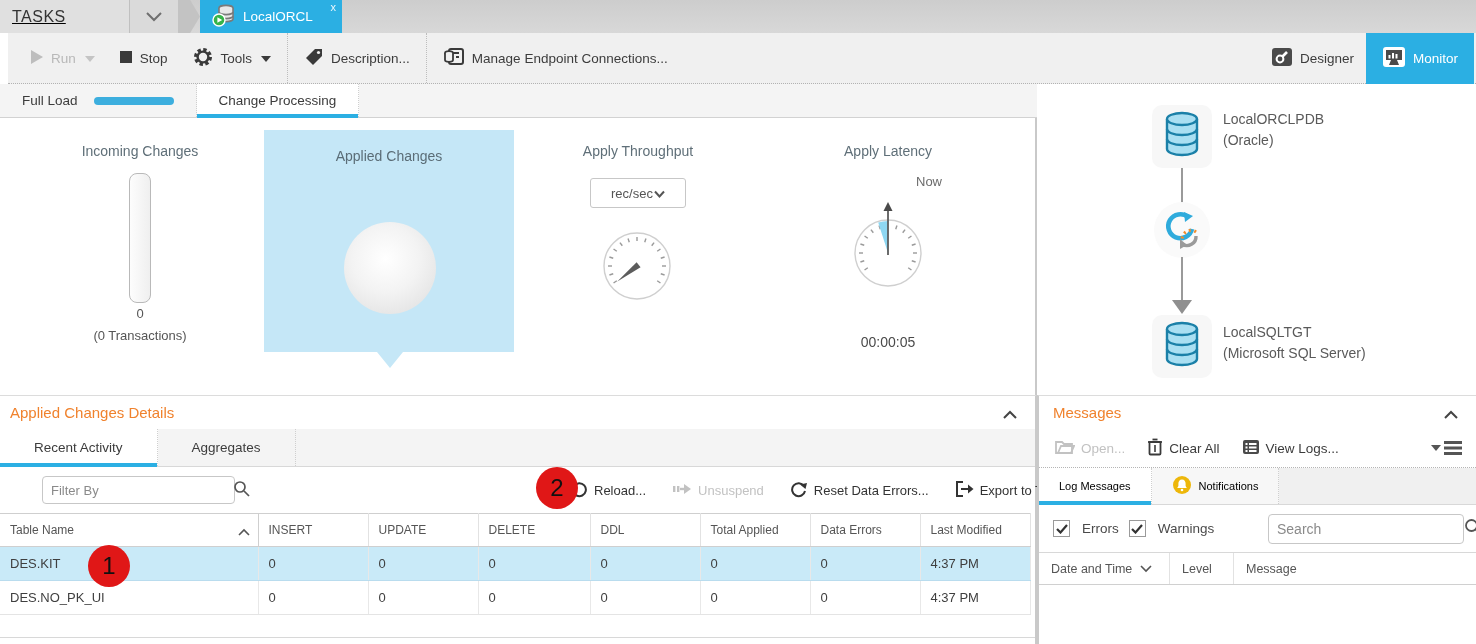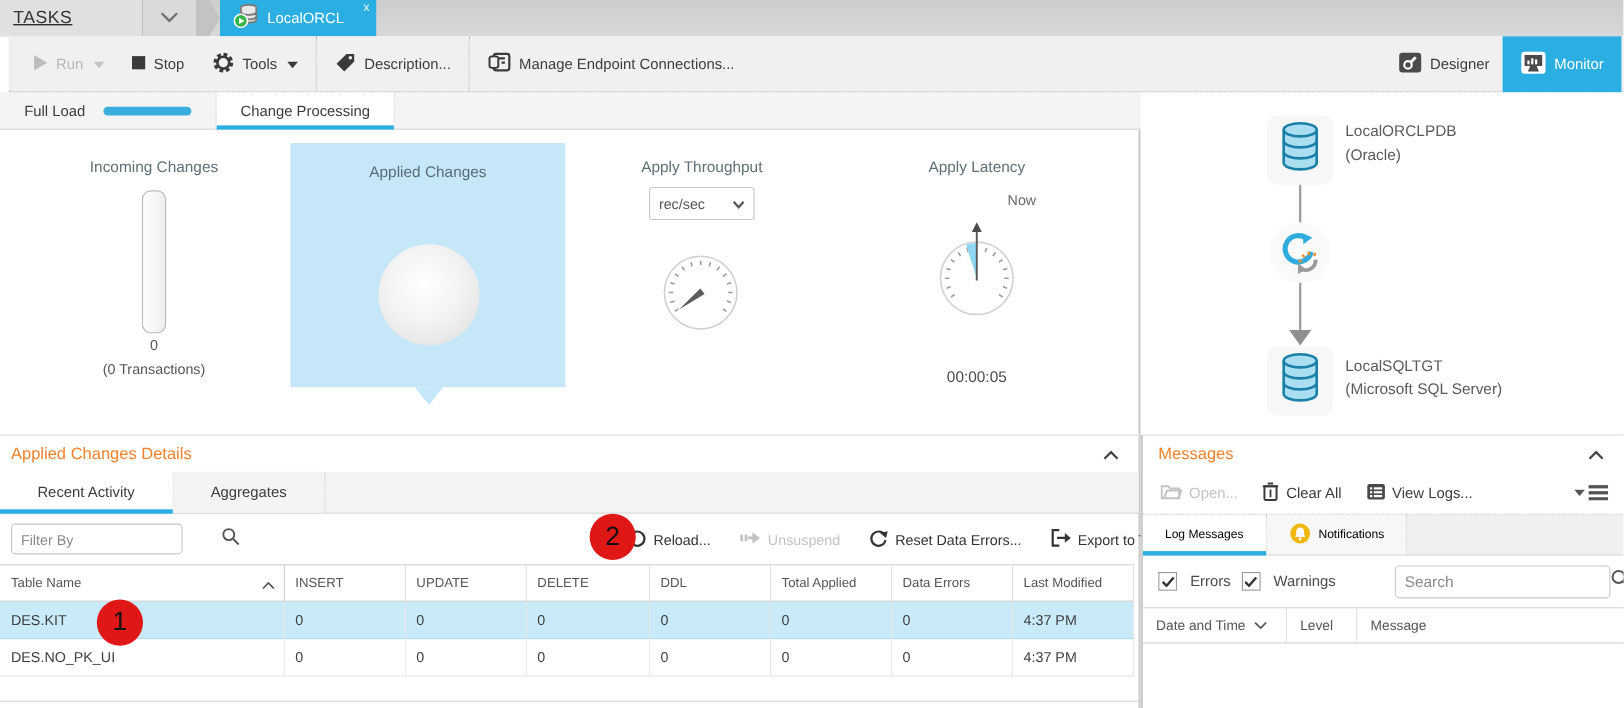--- a/index.html
+++ b/index.html
@@ -48,23 +48,23 @@
   .in-val { position:absolute; left:140px; top:188px; transform:translateX(-50%); font-size:13px; color:#555; }
   .in-sub { position:absolute; left:140px; top:210px; transform:translateX(-50%); font-size:13px; color:#555; }
 
   .applied-panel { position:absolute; left:264px; top:12px; width:250px; height:222px; background:#c5e7f7; }
   .applied-pointer { position:absolute; left:377px; top:234px; width:0; height:0;
                      border-left:13px solid transparent; border-right:13px solid transparent; border-top:16px solid #c5e7f7; }
   .applied-title { position:absolute; left:389px; top:30px; transform:translateX(-50%); font-size:14px; color:#5b6d77; }
   .applied-circle { position:absolute; left:344px; top:104px; width:92px; height:92px; border-radius:50%;
                     background:radial-gradient(circle at 45% 40%, #ffffff 0%, #f3f3f3 45%, #dcdcdc 100%); }
 
-  .unit-select { position:absolute; left:590px; top:52px; width:96px; height:30px; border:1px solid #c7c7c7;
+  .unit-select { position:absolute; left:590px; top:60px; width:96px; height:30px; border:1px solid #c7c7c7;
                  border-radius:3px; background:#fff; display:flex; align-items:center; justify-content:space-between;
-                 padding:0 8px; font-size:13px; color:#555; cursor:pointer; }
+                 padding:0 20px; font-size:13px; color:#555; cursor:pointer; }
   .gauge-svg { position:absolute; }
   .lat-val { position:absolute; left:888px; top:216px; transform:translateX(-50%); font-size:14px; color:#4a4a4a; }
 
   
   .rightpanel { position:absolute; left:1037px; top:84px; width:439px; height:560px; background:#fff; }
   .ep-card { position:absolute; width:60px; height:63px; background:#f7f7f7; border-radius:10px;
              display:flex; align-items:center; justify-content:center; }
   .ep-name { position:absolute; font-size:14px; color:#5a5a5a; }
   .ep-line { position:absolute; width:2px; background:#9a9a9a; left:144px; }
   .ep-sync { position:absolute; left:117px; top:118px; width:56px; height:56px; background:#fafafa; border-radius:50%;
@@ -77,22 +77,22 @@
              border-top:1px solid #dcdcdc; border-right:2px solid #c9c9c9; }
   .sec-header { position:relative; height:33px; display:flex; align-items:center; padding:0 10px; }
   .sec-title { font-size:15px; color:#f0822d; }
   .collapse { position:absolute; right:18px; top:9px; cursor:pointer; }
   .dtabs { position:relative; height:38px; background:#f4f4f4; border-bottom:1px solid #d8d8d8; display:flex; }
   .dtab { display:flex; align-items:center; padding:0 34px; font-size:13.5px; color:#3c3c3c;
           border-right:1px dotted #cfcfcf; cursor:pointer; position:relative; background:#f4f4f4; }
   .dtab.active { background:#fff; }
   .dtab.active:after { content:""; position:absolute; left:0; right:0; bottom:-1px; height:4px; background:#2bafe3; }
   .filter-row { position:relative; height:46px; display:flex; align-items:center; padding:0 10px; }
-  .filter-box { width:156px; height:28px; border:1px solid #c7c7c7; border-radius:4px; display:flex; align-items:center;
-                padding:0 8px; gap:6px; }
+  .filter-box { width:193px; height:28px; border:1px solid #c7c7c7; border-radius:4px; display:flex; align-items:center;
+                padding:0 8px; gap:6px;margin-left:32px; }
   .filter-box input { border:none; outline:none; flex:1; font-size:13px; color:#444; font-family:inherit; background:transparent; }
   .filter-box input::placeholder { color:#8a8a8a; }
   .act-btns { position:absolute; left:570px; display:flex; align-items:center; gap:26px; }
   .abtn { display:flex; align-items:center; gap:6px; font-size:13px; color:#333; cursor:pointer; white-space:nowrap; }
   .abtn.disabled { color:#c2c2c2; cursor:default; }
 
   table.grid { border-collapse:collapse; width:1030px; table-layout:fixed; }
   .grid th { font-size:12px; font-weight:normal; color:#555; text-align:left; padding:9px 10px;
              border-top:1px solid #cfcfcf; border-bottom:1px solid #cfcfcf; border-right:1px solid #e2e2e2; position:relative; }
   .grid th:first-child { border-right:1px solid #cfcfcf; }

